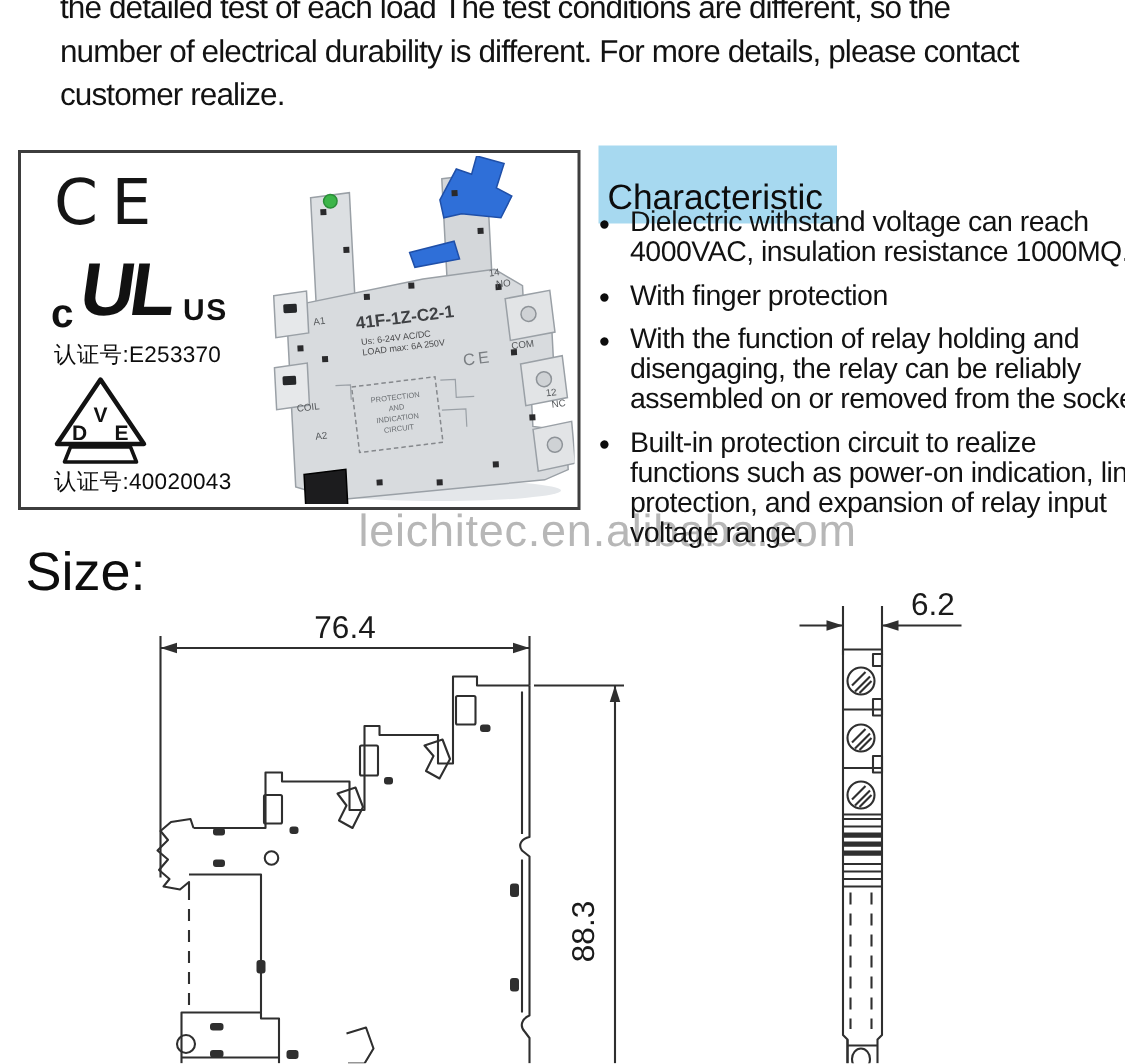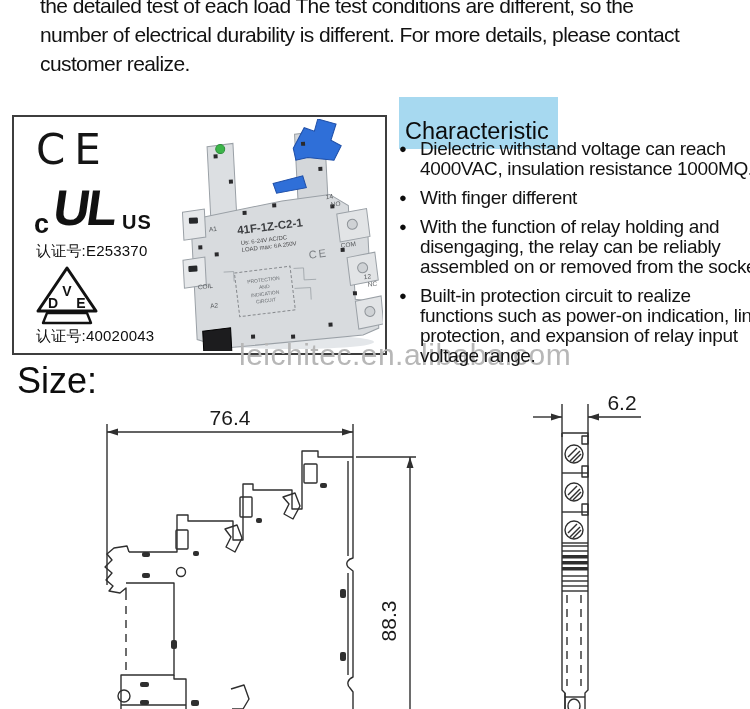--- a/index.html
+++ b/index.html
@@ -1,21 +1,21 @@
 <!DOCTYPE html>
 <html><head>
 <meta charset="utf-8">
 <style>
   html,body{margin:0;padding:0;background:#fff;}
   body{width:750px;height:709px;position:relative;overflow:hidden;
        font-family:"Liberation Sans",sans-serif;color:#111;}
   .intro{position:absolute;left:40px;top:-9px;font-size:21px;line-height:29px;
          letter-spacing:-0.6px;white-space:nowrap;color:#121212;}
   .certbox{position:absolute;left:12px;top:100px;width:371px;height:236px;
-           border:2px solid #3d3d3d;background:#fff;margin-top:15px;}
+           border:2px solid #3d3d3d;background:#fff;}
   .ce-logo{position:absolute;left:22px;top:8px;font-size:42px;letter-spacing:9px;
            color:#151515;font-family:"DejaVu Sans",sans-serif;}
   .cul{position:absolute;left:20px;top:70px;height:56px;}
   .cul-c{position:absolute;left:0px;top:22px;font-weight:bold;font-size:27px;}
   .cul-ul{position:absolute;left:20px;top:-8px;font-weight:bold;font-size:50px;
           transform:skewX(-8deg);letter-spacing:-3px;}
   .cul-us{position:absolute;left:88px;top:24px;font-weight:bold;font-size:20px;letter-spacing:1px;}
   .certno{position:absolute;left:22px;font-size:15px;color:#0d0d0d;letter-spacing:0.2px;}
   .certno1{top:125px;}
   .certno2{top:210px;}
@@ -142,21 +142,21 @@
   <div class="bitem">
     <span class="bdot">●</span>
     <div class="blines">
       <div>Dielectric withstand voltage can reach</div>
       <div>4000VAC, insulation resistance 1000MQ.</div>
     </div>
   </div>
   <div class="bitem">
     <span class="bdot">●</span>
     <div class="blines">
-      <div>With finger different</div>
+      <div>With finger protection</div>
     </div>
   </div>
   <div class="bitem">
     <span class="bdot">●</span>
     <div class="blines">
       <div>With the function of relay holding and</div>
       <div>disengaging, the relay can be reliably</div>
       <div>assembled on or removed from the socket</div>
     </div>
   </div>

